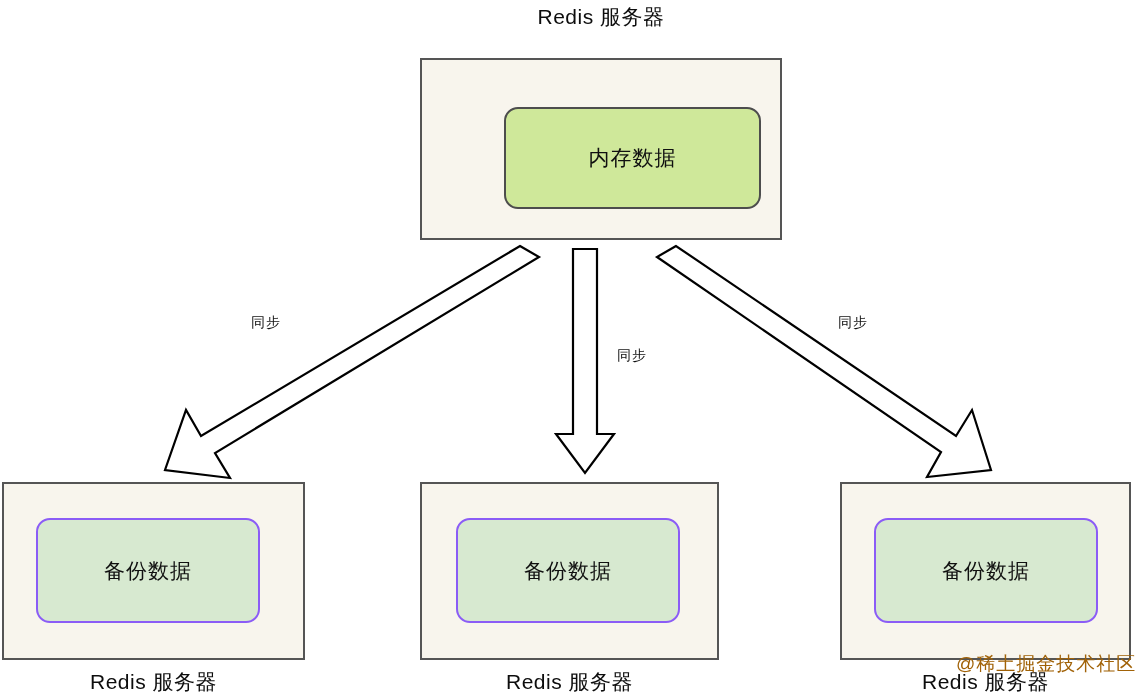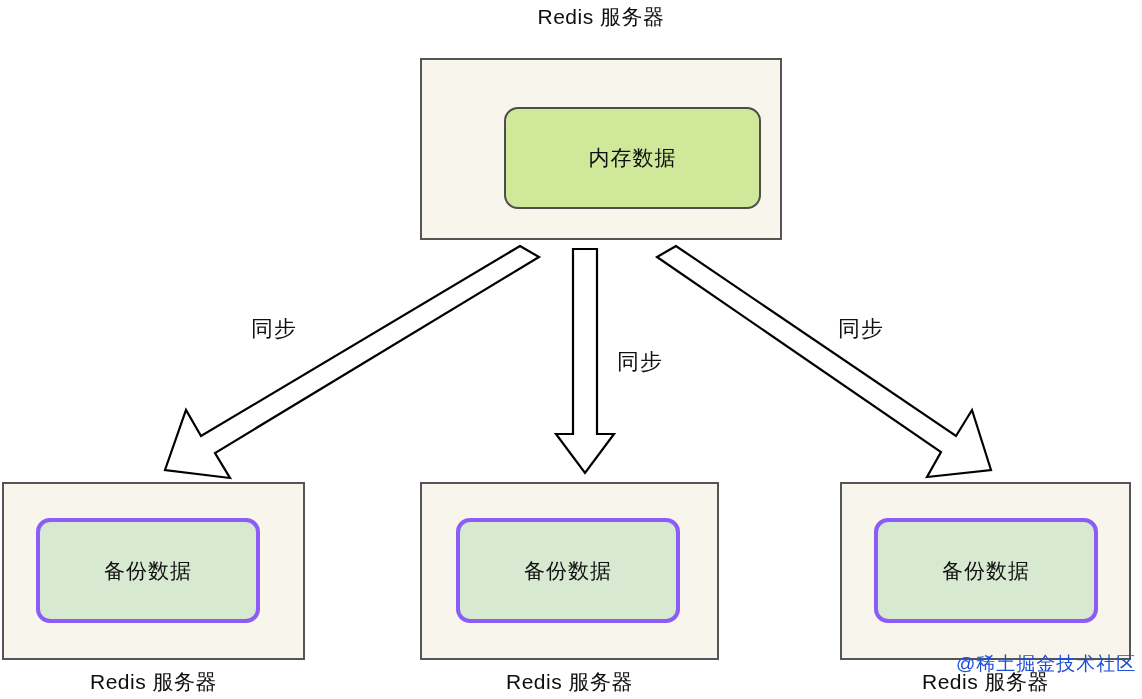--- a/index.html
+++ b/index.html
@@ -36,50 +36,50 @@
     letter-spacing: 1px;
     color: #101010;
     white-space: nowrap;
   }
   .data-box.memory {
     background: #cfe89a;
     border: 2px solid #4d4d4d;
   }
   .data-box.backup {
     background: #d7e9d0;
-    border: 4px solid #8b5cf6;
+    border: 2px solid #8b5cf6;
   }
   .caption {
     position: absolute;
     font-size: 21px;
     letter-spacing: 0.5px;
     color: #0d0d0d;
     text-align: center;
     white-space: nowrap;
   }
   .edge-label {
     position: absolute;
-    font-size: 22px;
+    font-size: 14px;
     letter-spacing: 1px;
     color: #111111;
     white-space: nowrap;
     text-align: center;
   }
   #arrows {
     position: absolute;
     left: 0;
     top: 0;
     width: 1142px;
     height: 699px;
     pointer-events: none;
   }
   .watermark {
     position: absolute;
     font-size: 19px;
-    color: #1d4ed8;
+    color: #a16207;
     letter-spacing: 1px;
     white-space: nowrap;
   }
 </style>
 </head>
 <body>
 
 <div id="canvas">
 
   <div class="caption" style="left:420px; top:3px; width:362px;">Redis 服务器</div>

